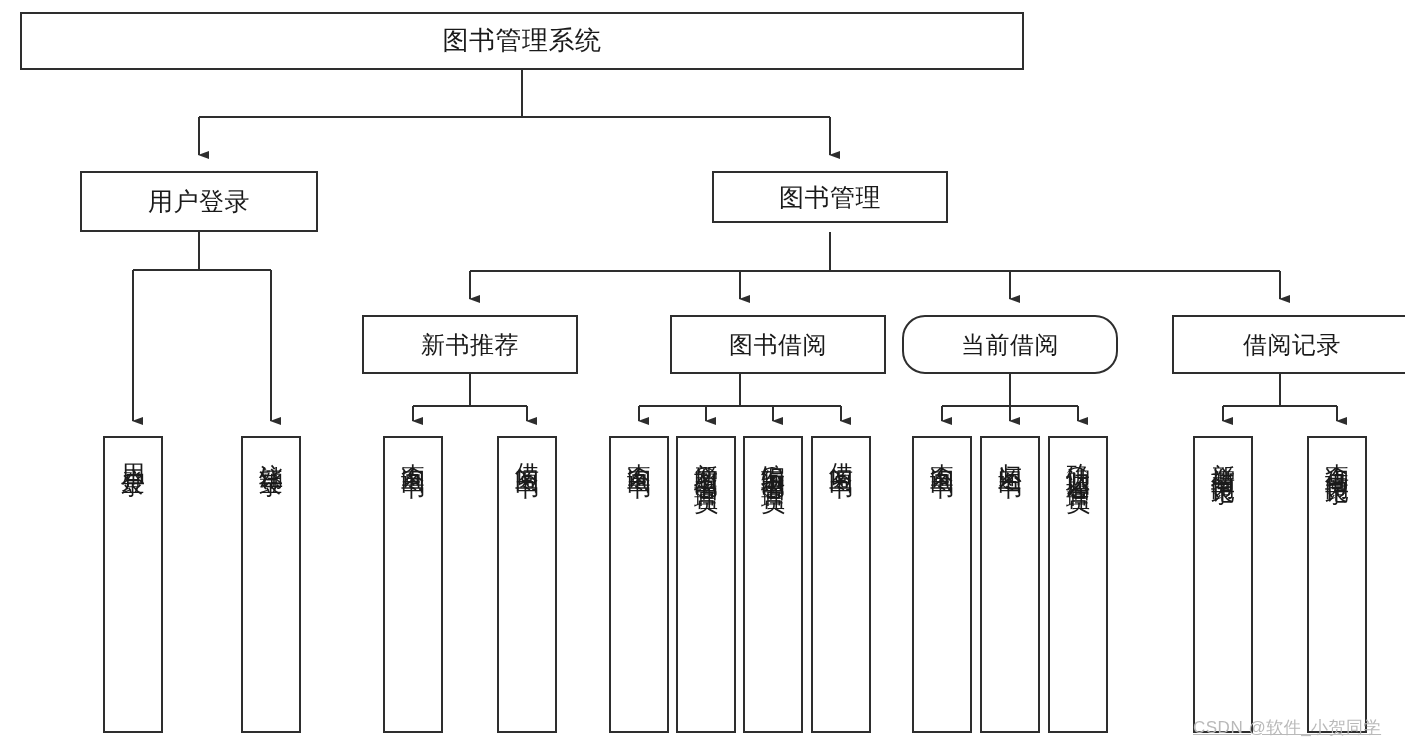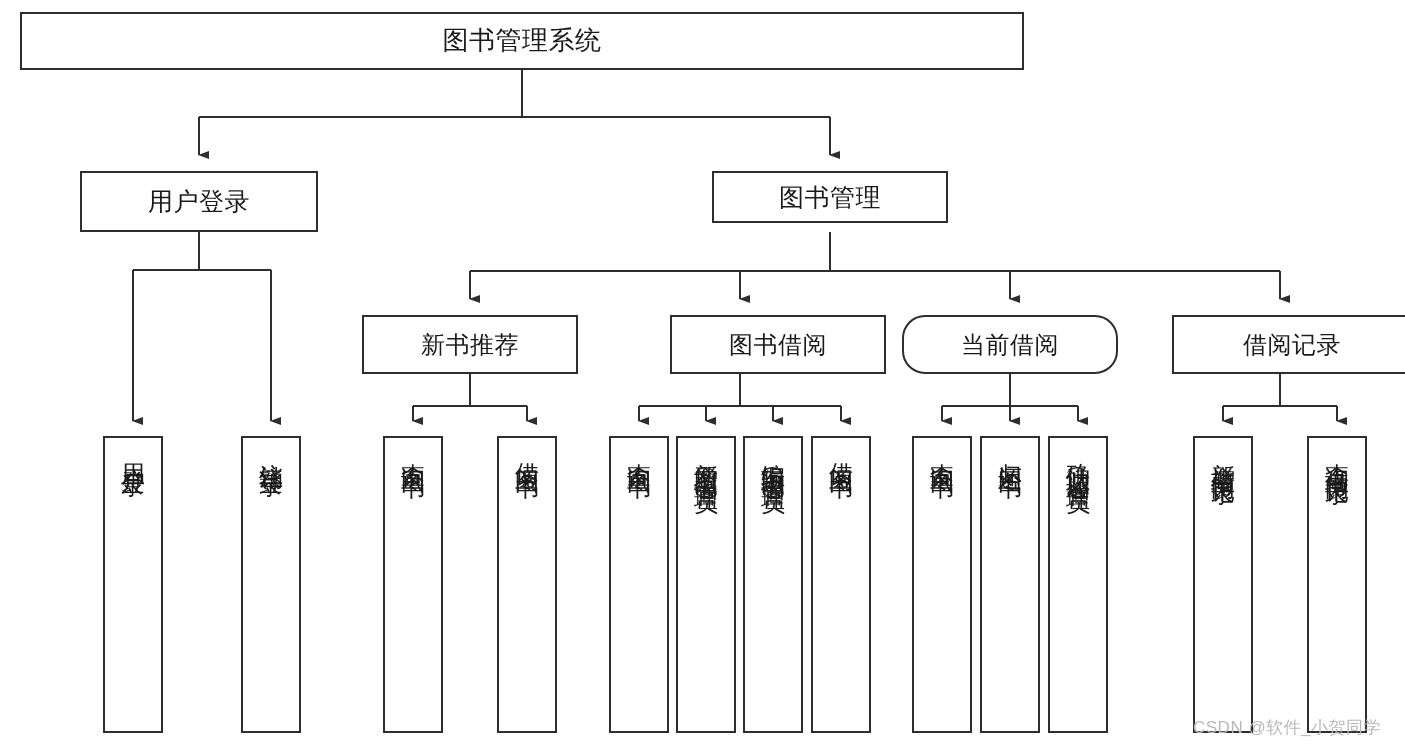--- a/index.html
+++ b/index.html
@@ -69,20 +69,21 @@
   .node.leaf.tall-text {
     align-items: flex-start;
   }
   .watermark {
     position: absolute;
     font-size: 17px;
     color: #b9b9b9;
     white-space: nowrap;
     z-index: 5;
     letter-spacing: 0.5px;
+    text-decoration: underline;
   }
 </style>
 </head>
 <body>
 
 <div id="diagram-canvas">
 
   <svg id="edge-layer" viewBox="0 0 1405 747" width="1405" height="747" xmlns="http://www.w3.org/2000/svg">
     <defs>
       <marker id="arrowhead" markerWidth="10" markerHeight="11" refX="4" refY="10" orient="auto" markerUnits="userSpaceOnUse">

